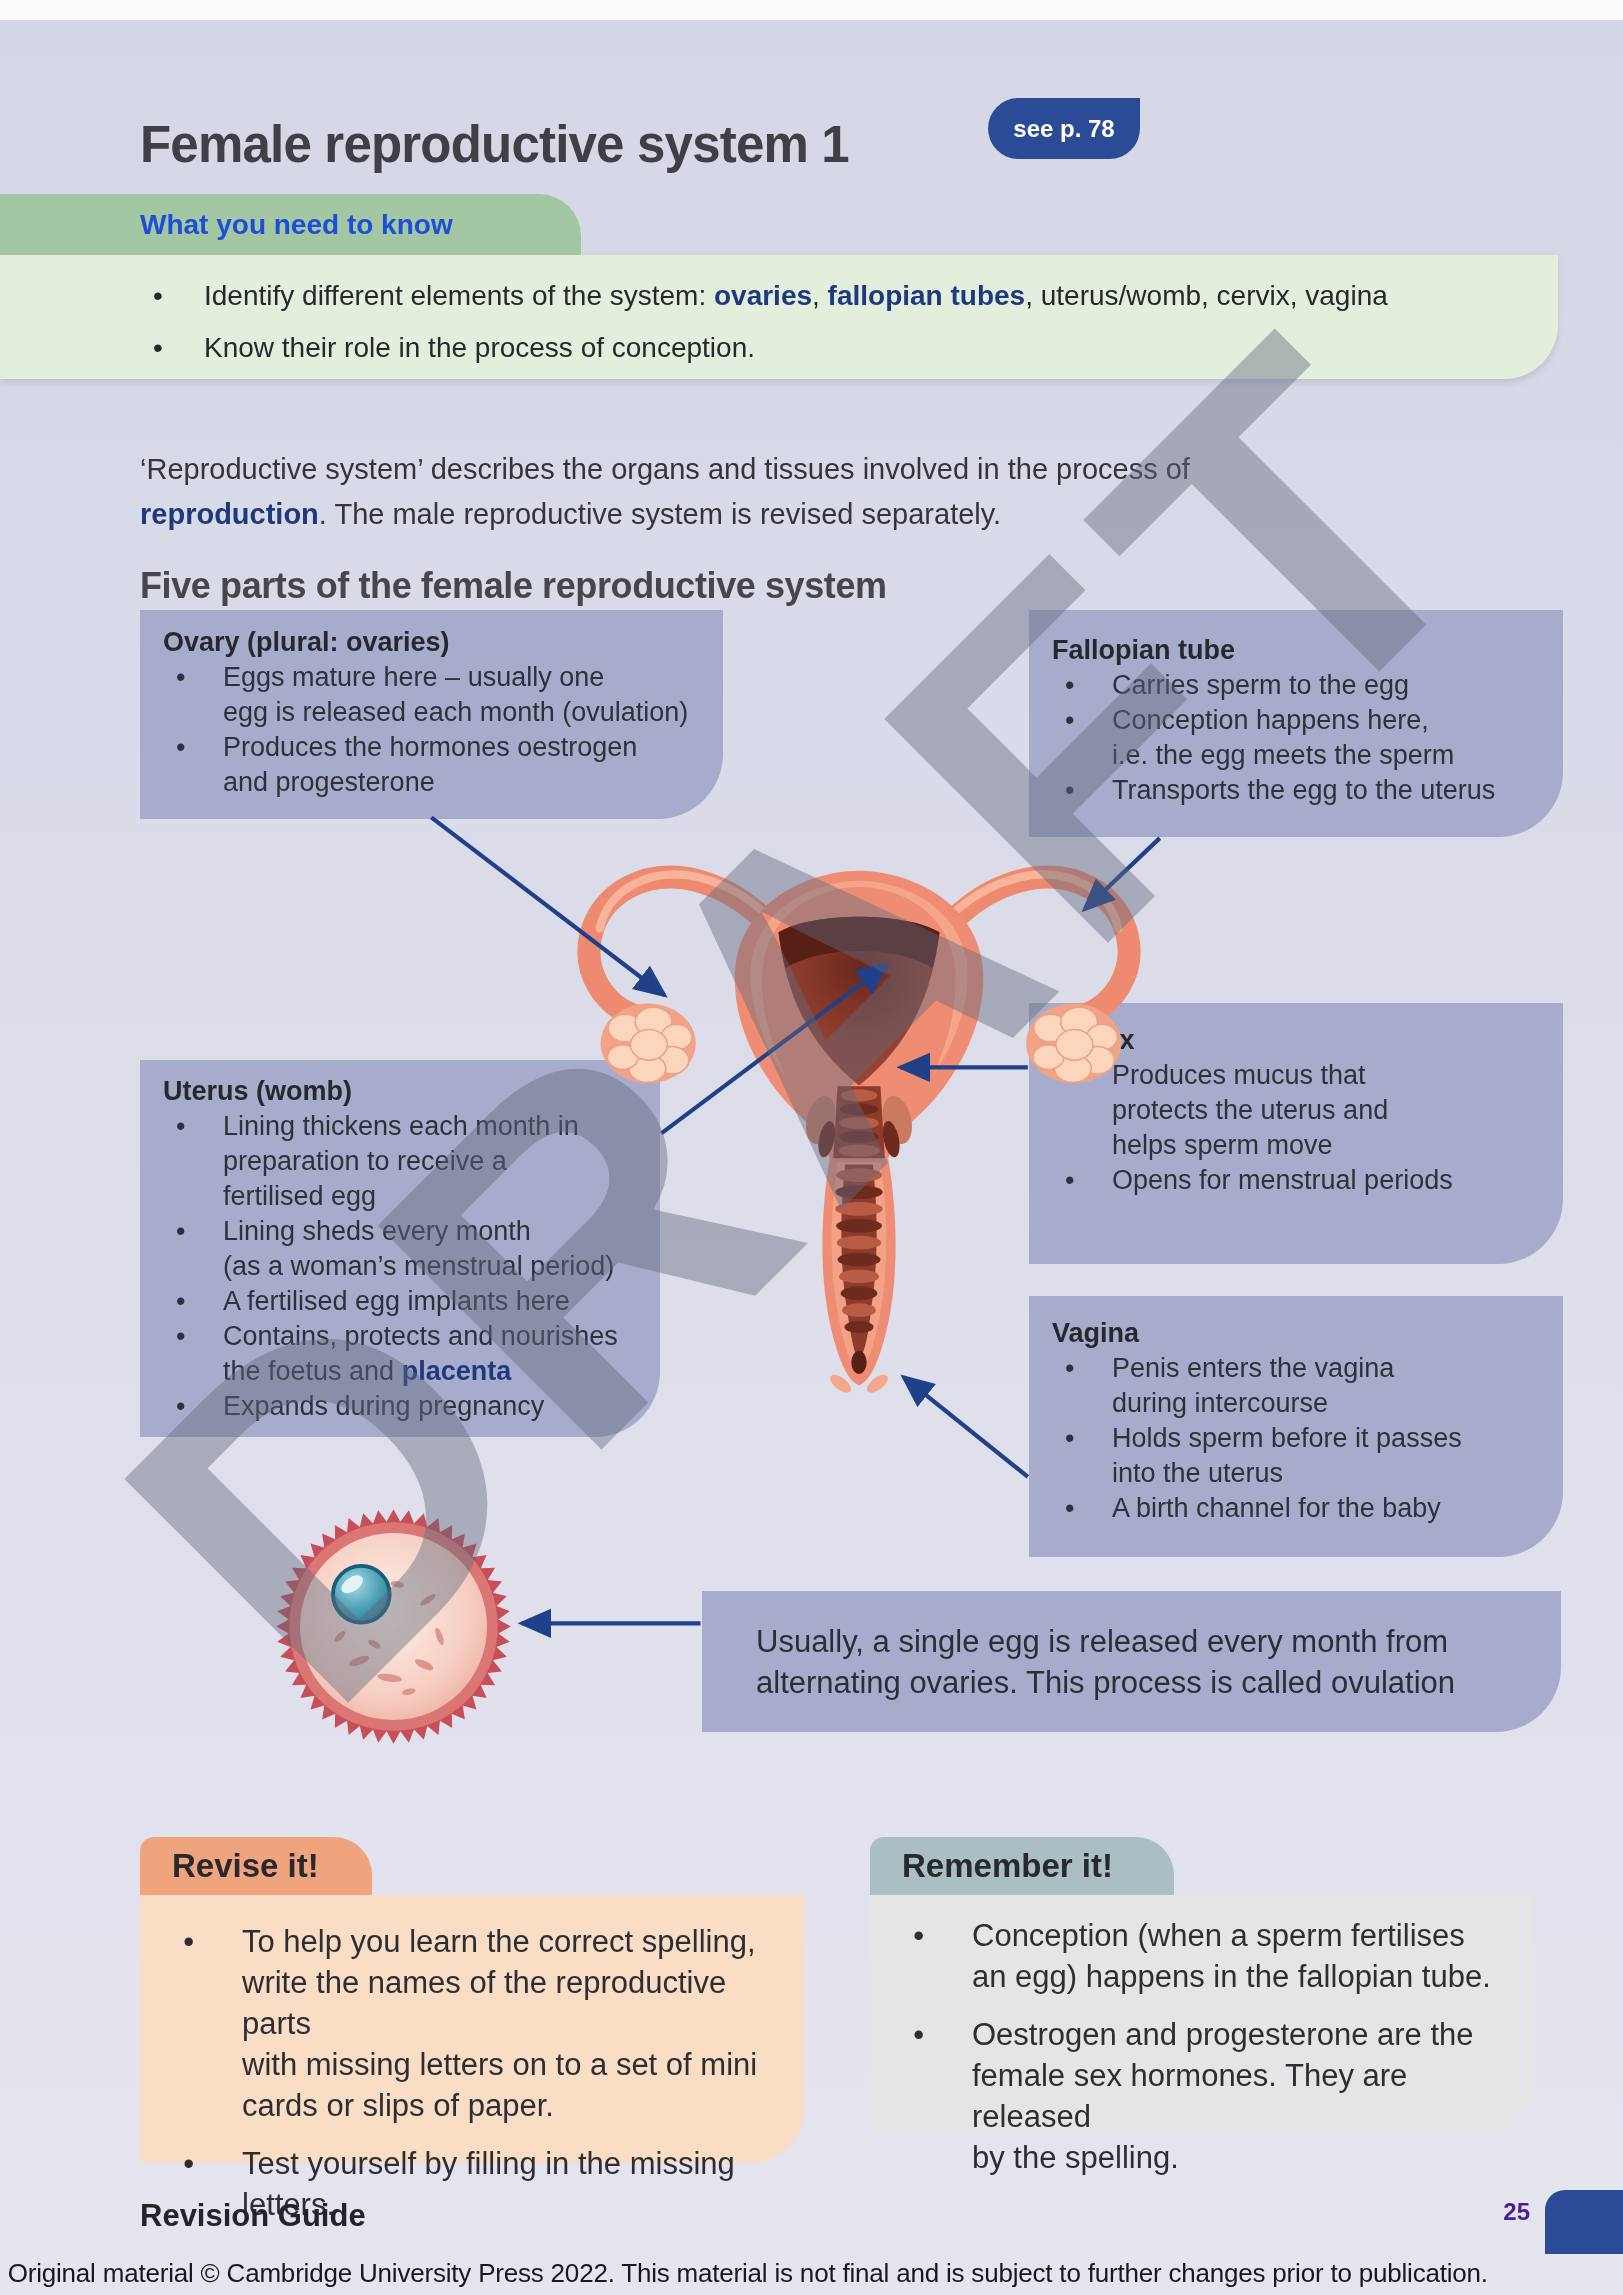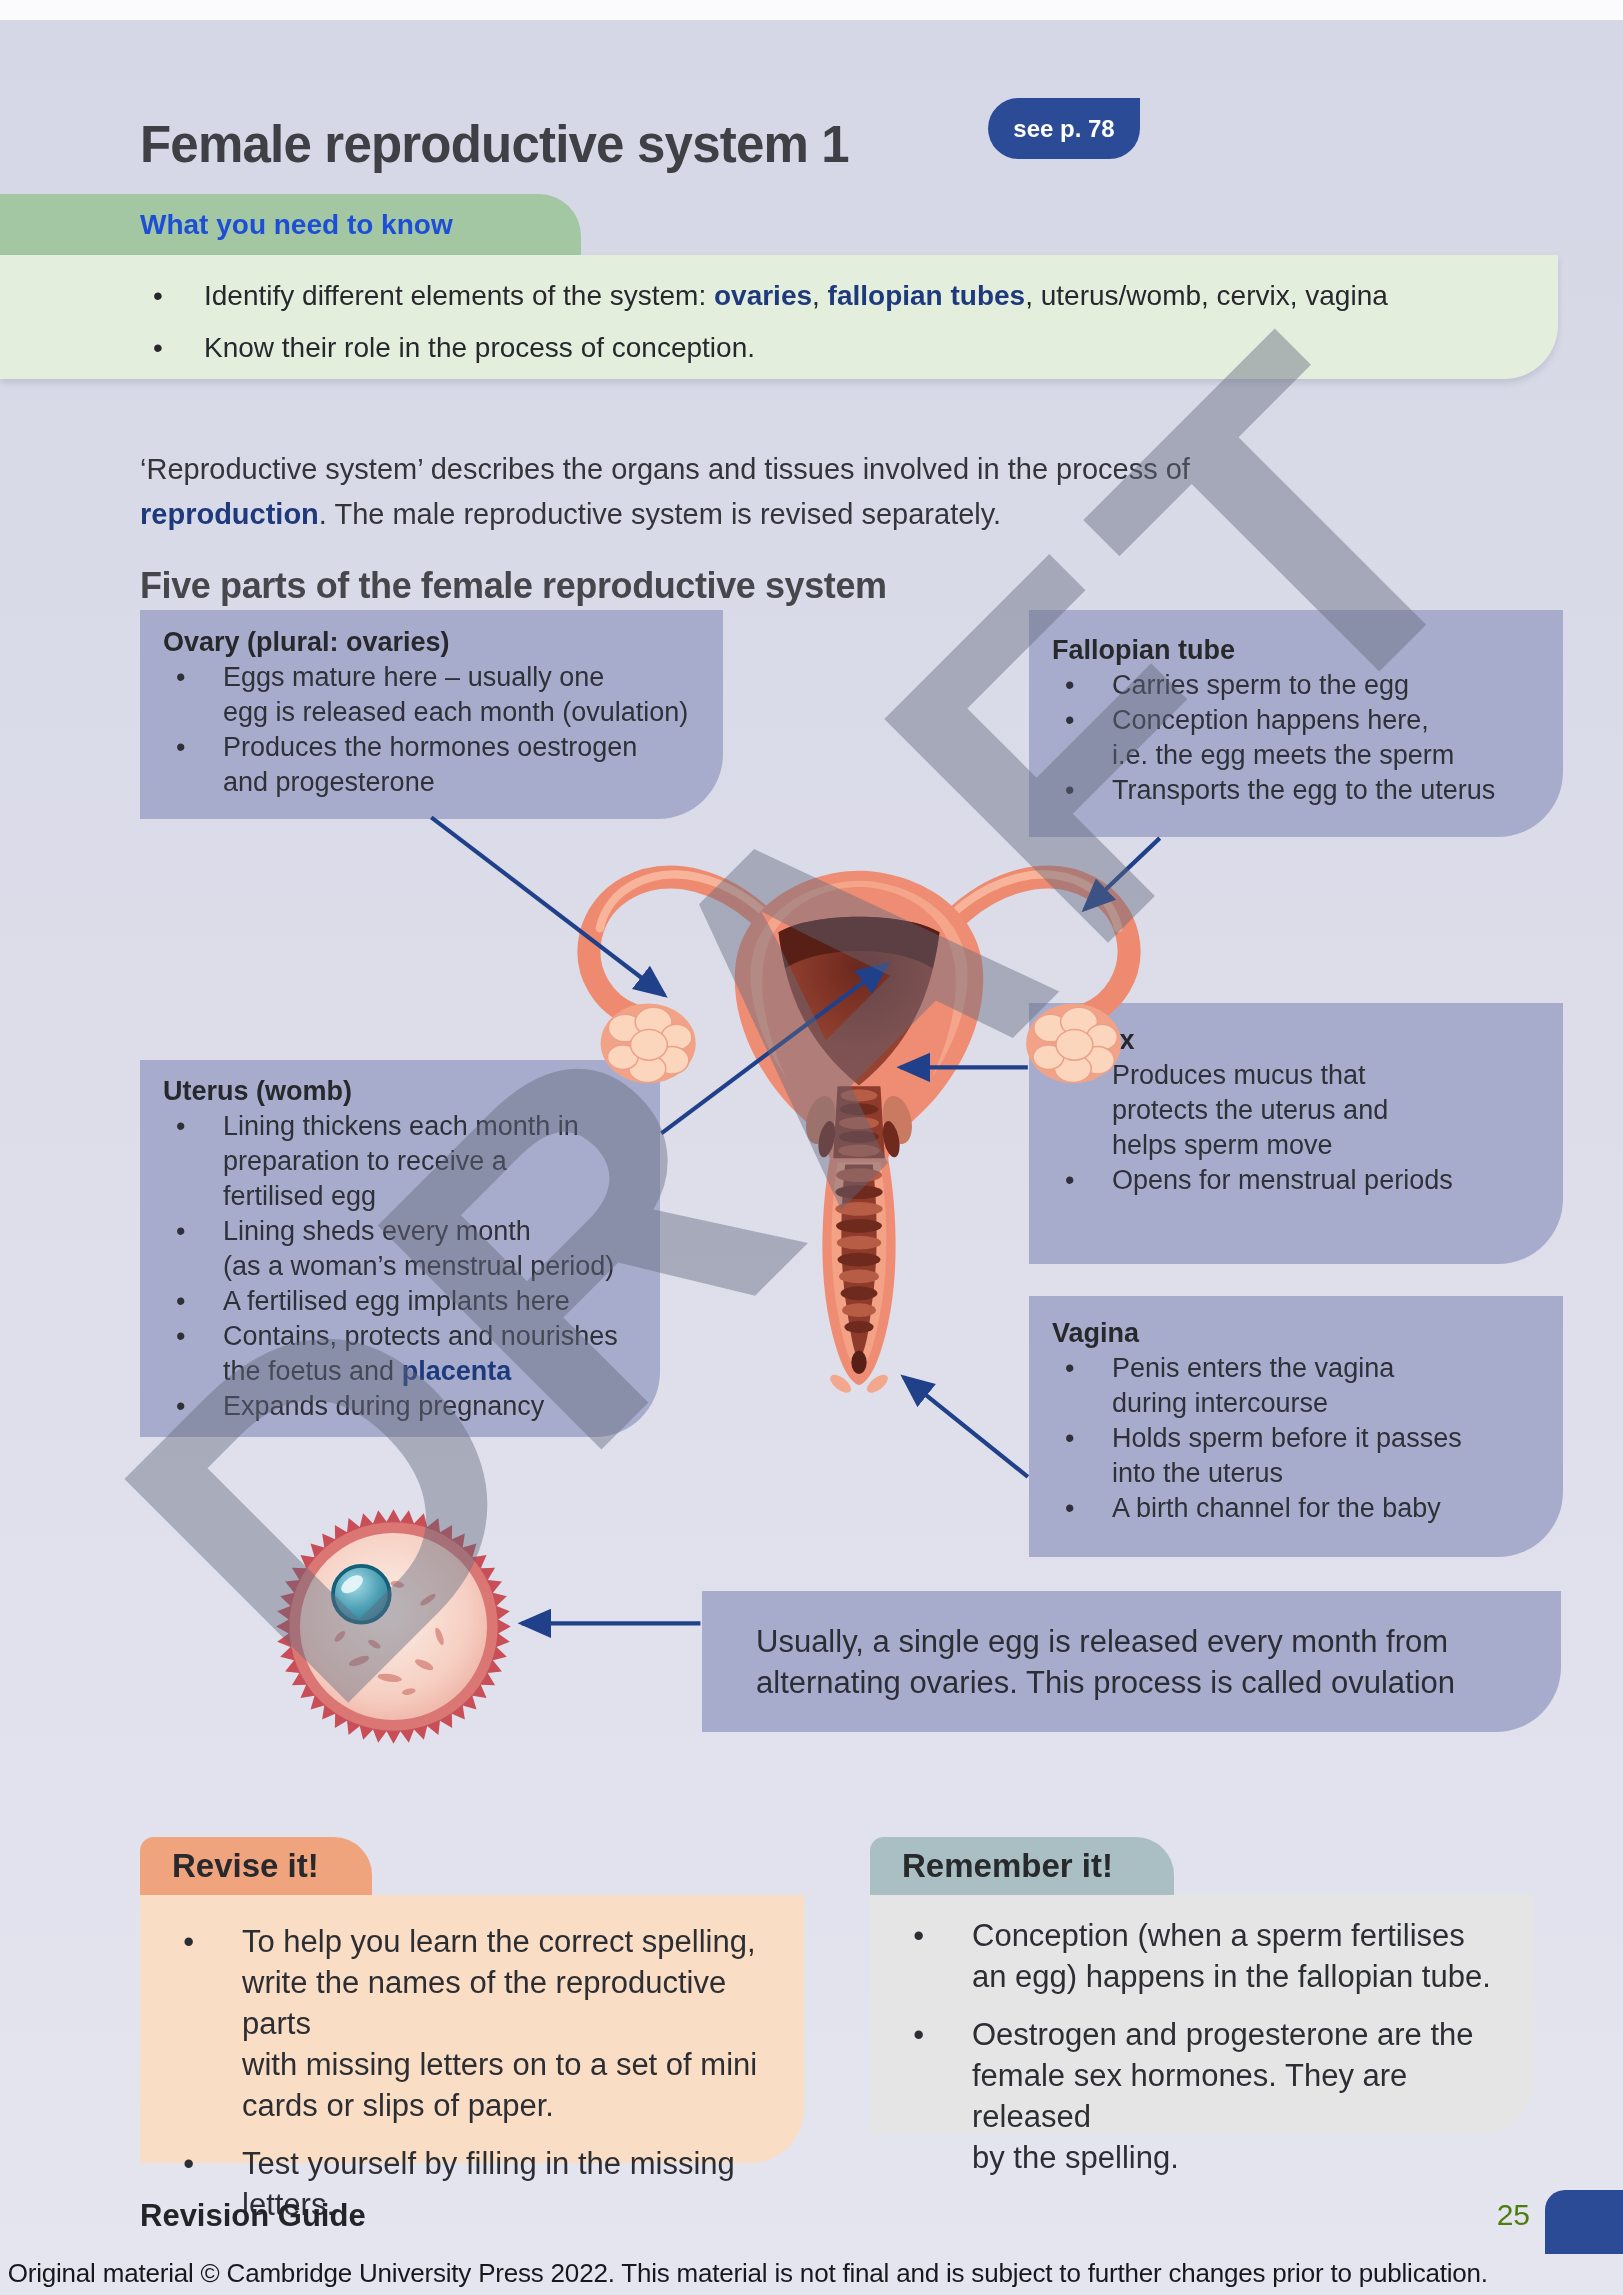--- a/index.html
+++ b/index.html
@@ -31,21 +31,21 @@
   .blist li{position:relative;padding-left:60px;white-space:pre-line;}
   .blist li::before{content:"\2022";position:absolute;left:13px;top:0;}
   .caption-box{left:702px;top:1591px;width:859px;height:141px;background:#a8accc;border-radius:0 0 65px 0;
     display:flex;align-items:center;padding-left:54px;font-size:31px;line-height:41px;white-space:pre-line;color:#2c2e35;}
   .note-tab{height:58px;border-radius:14px 38px 0 0;display:flex;align-items:center;padding-left:32px;
     font-size:33px;font-weight:bold;color:#27292d;}
   .note-body{border-radius:0 0 54px 0;font-size:31px;line-height:41px;color:#2c2e33;padding:26px 23px 0 28px;}
   .note-body .blist li{padding-left:74px;margin-bottom:17px;}
   .note-body .blist li::before{left:15.3px;}
   .footer-left{left:140px;top:2198px;font-size:31px;font-weight:bold;color:#232428;}
-  .footer-num{left:1442px;top:2198px;width:88px;text-align:right;font-size:30px;font-weight:normal;color:#4d7c0f;}
+  .footer-num{left:1442px;top:2198px;width:88px;text-align:right;font-size:24px;font-weight:bold;color:#4c1d95;}
   .footer-tab{left:1545px;top:2190px;width:78px;height:64px;background:#2b4b97;border-radius:20px 0 0 0;}
   .copyright{left:7.7px;top:2258px;width:1611px;font-size:26px;letter-spacing:-0.2px;color:#17181c;white-space:nowrap;}
   .watermark{left:-117px;top:781px;width:1856px;height:468px;line-height:468px;text-align:center;
     font-size:460px;font-weight:bold;letter-spacing:26px;color:rgba(99,105,126,0.44);
     transform:rotate(-45deg);z-index:40;pointer-events:none;}
   .arrows{left:0;top:0;z-index:30;pointer-events:none;}
   .diagram{z-index:5;}
 </style>
 </head>
 <body>

